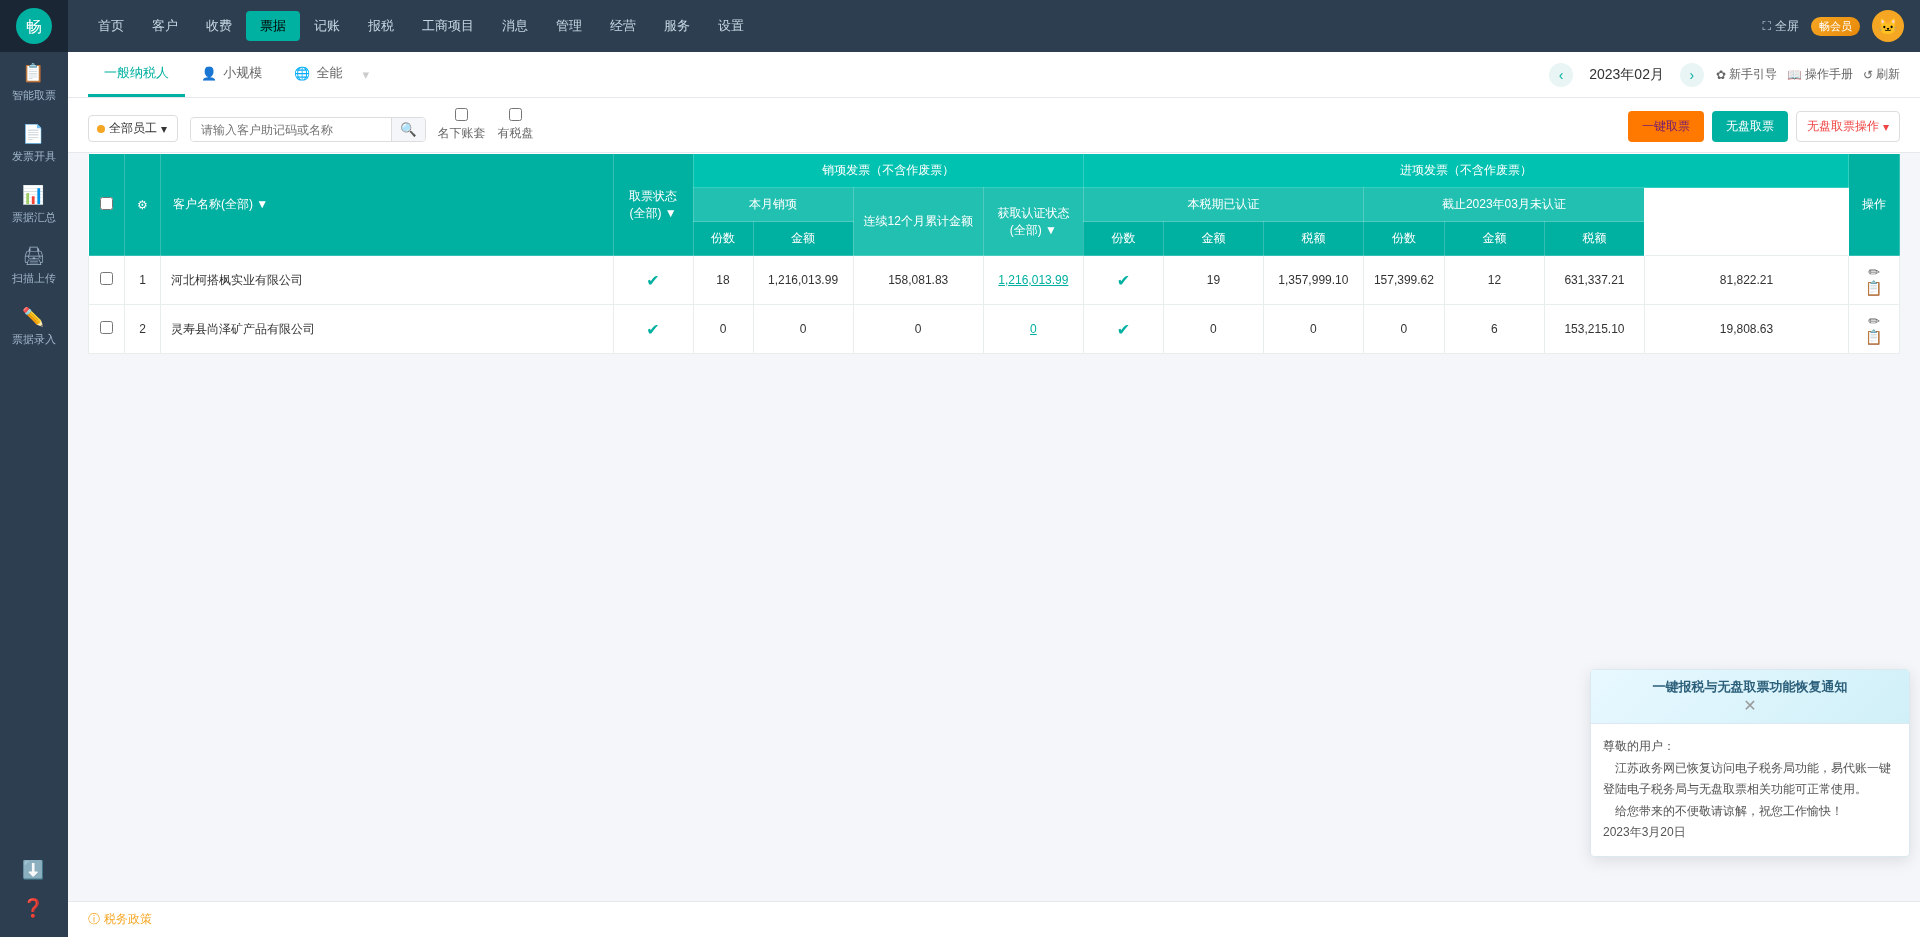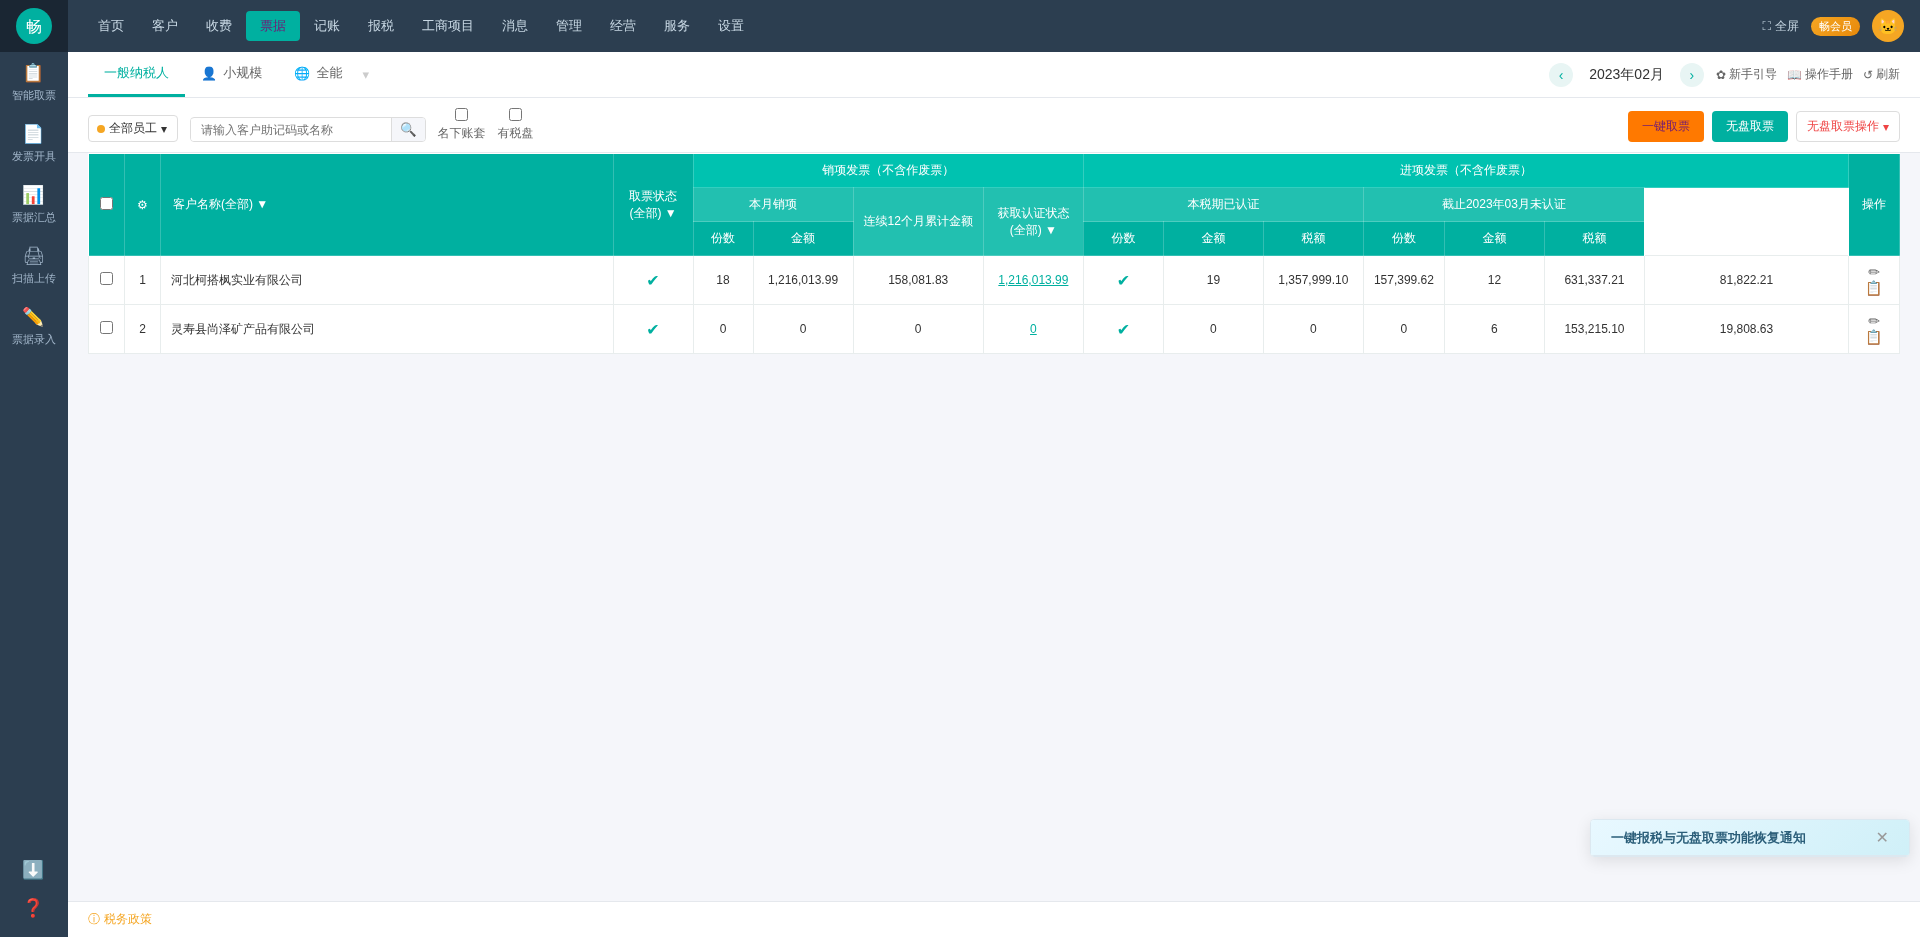--- a/index.html
+++ b/index.html
@@ -32,21 +32,21 @@
     
     .topnav {
       position: fixed; left: 68px; top: 0; right: 0; height: 52px;
       background: #2c3e50; display: flex; align-items: center; z-index: 99;
       padding: 0 16px;
     }
     .topnav-item {
       color: #c8d8e4; font-size: 13px; padding: 6px 14px; cursor: pointer;
       border-radius: 4px; white-space: nowrap;
     }
-    .topnav-item.active { background: #00b0a0; color: #701a75; border-radius: 4px; }
+    .topnav-item.active { background: #00b0a0; color: #000000; border-radius: 4px; }
     .topnav-right {
       margin-left: auto; display: flex; align-items: center; gap: 12px; color: #c8d8e4;
     }
     .topnav-right-btn { cursor: pointer; font-size: 12px; display: flex; align-items: center; gap: 4px; }
     .member-tag {
       background: linear-gradient(135deg, #f5a623, #e8890a);
       color: #fff; font-size: 11px; padding: 2px 8px; border-radius: 10px; cursor: pointer;
     }
     .avatar { width: 32px; height: 32px; border-radius: 50%; background: #f5a623; cursor: pointer; display: flex; align-items: center; justify-content: center; font-size: 16px; }
 
@@ -129,20 +129,21 @@
     .notification-popup {
       position: fixed; right: 10px; bottom: 80px;
       width: 320px; background: #fff; border: 1px solid #dce8f0;
       border-radius: 4px; box-shadow: 0 4px 16px rgba(0,0,0,0.1);
       z-index: 200; overflow: hidden;
     }
     .notification-header {
       background: linear-gradient(135deg, #e8f8ff, #d0f0f8);
       padding: 8px 20px; display: flex; align-items: center; justify-content: space-between;
       border-bottom: 1px solid #dce8f0;
+      flex-direction: column;
     }
     .notification-title { font-size: 13px; font-weight: 600; color: #2c5f7a; }
     .notification-close { cursor: pointer; color: #999; font-size: 16px; }
     .notification-body { padding: 12px; font-size: 12px; color: #555; line-height: 1.8; }
     .notification-scroll { max-height: 160px; overflow-y: auto; }
 
     
     .bottom-bar {
       position: fixed; bottom: 0; left: 68px; right: 0; height: 36px;
       background: #fff; border-top: 1px solid #e5e8ed;
@@ -365,20 +366,28 @@
     </div>
   </div>
 
 </div>
 
 <div class="notification-popup">
   <div class="notification-header">
     <span class="notification-title">一键报税与无盘取票功能恢复通知</span>
     <span class="notification-close">✕</span>
   </div>
+  <div class="notification-scroll">
+    <div class="notification-body">
+      尊敬的用户：<br>
+      　江苏政务网已恢复访问电子税务局功能，易代账一键登陆电子税务局与无盘取票相关功能可正常使用。<br>
+      　给您带来的不便敬请谅解，祝您工作愉快！<br>
+      2023年3月20日
+    </div>
+  </div>
 </div>
 
 <div class="bottom-bar">
   <div class="tax-policy">
     <span>ⓘ</span>
     <span>税务政策</span>
   </div>
 </div>
 
 </body></html>

